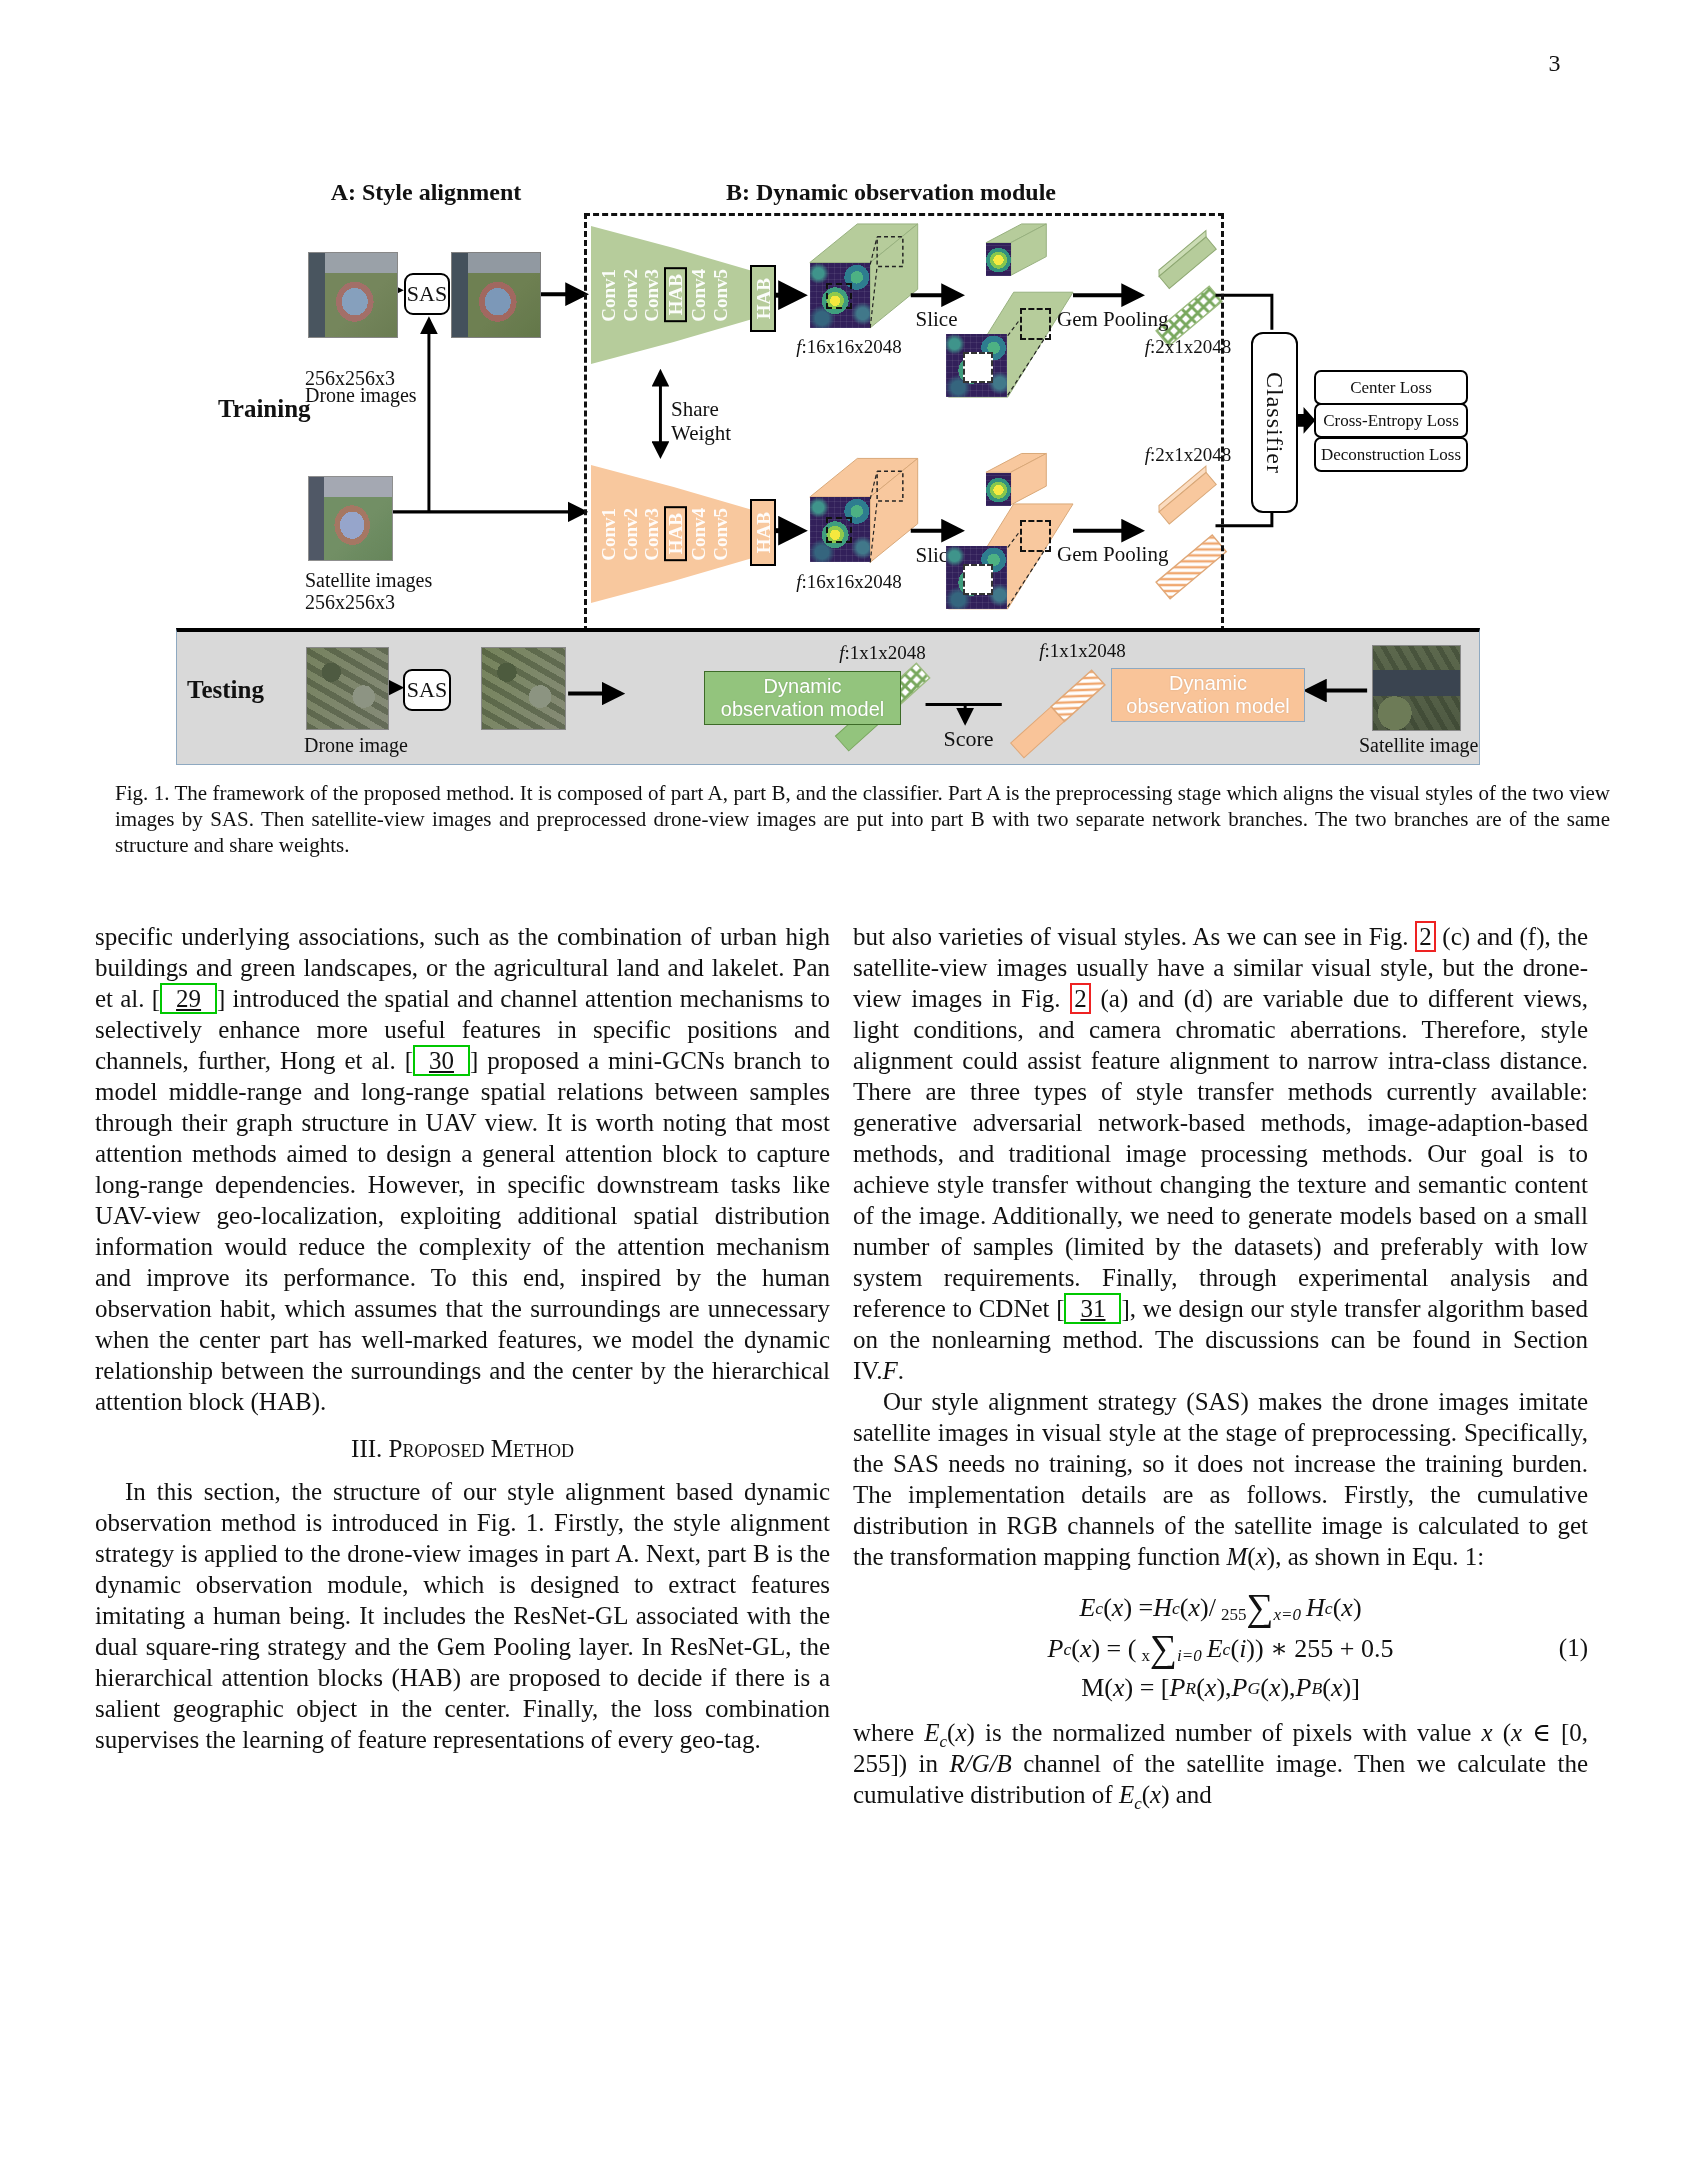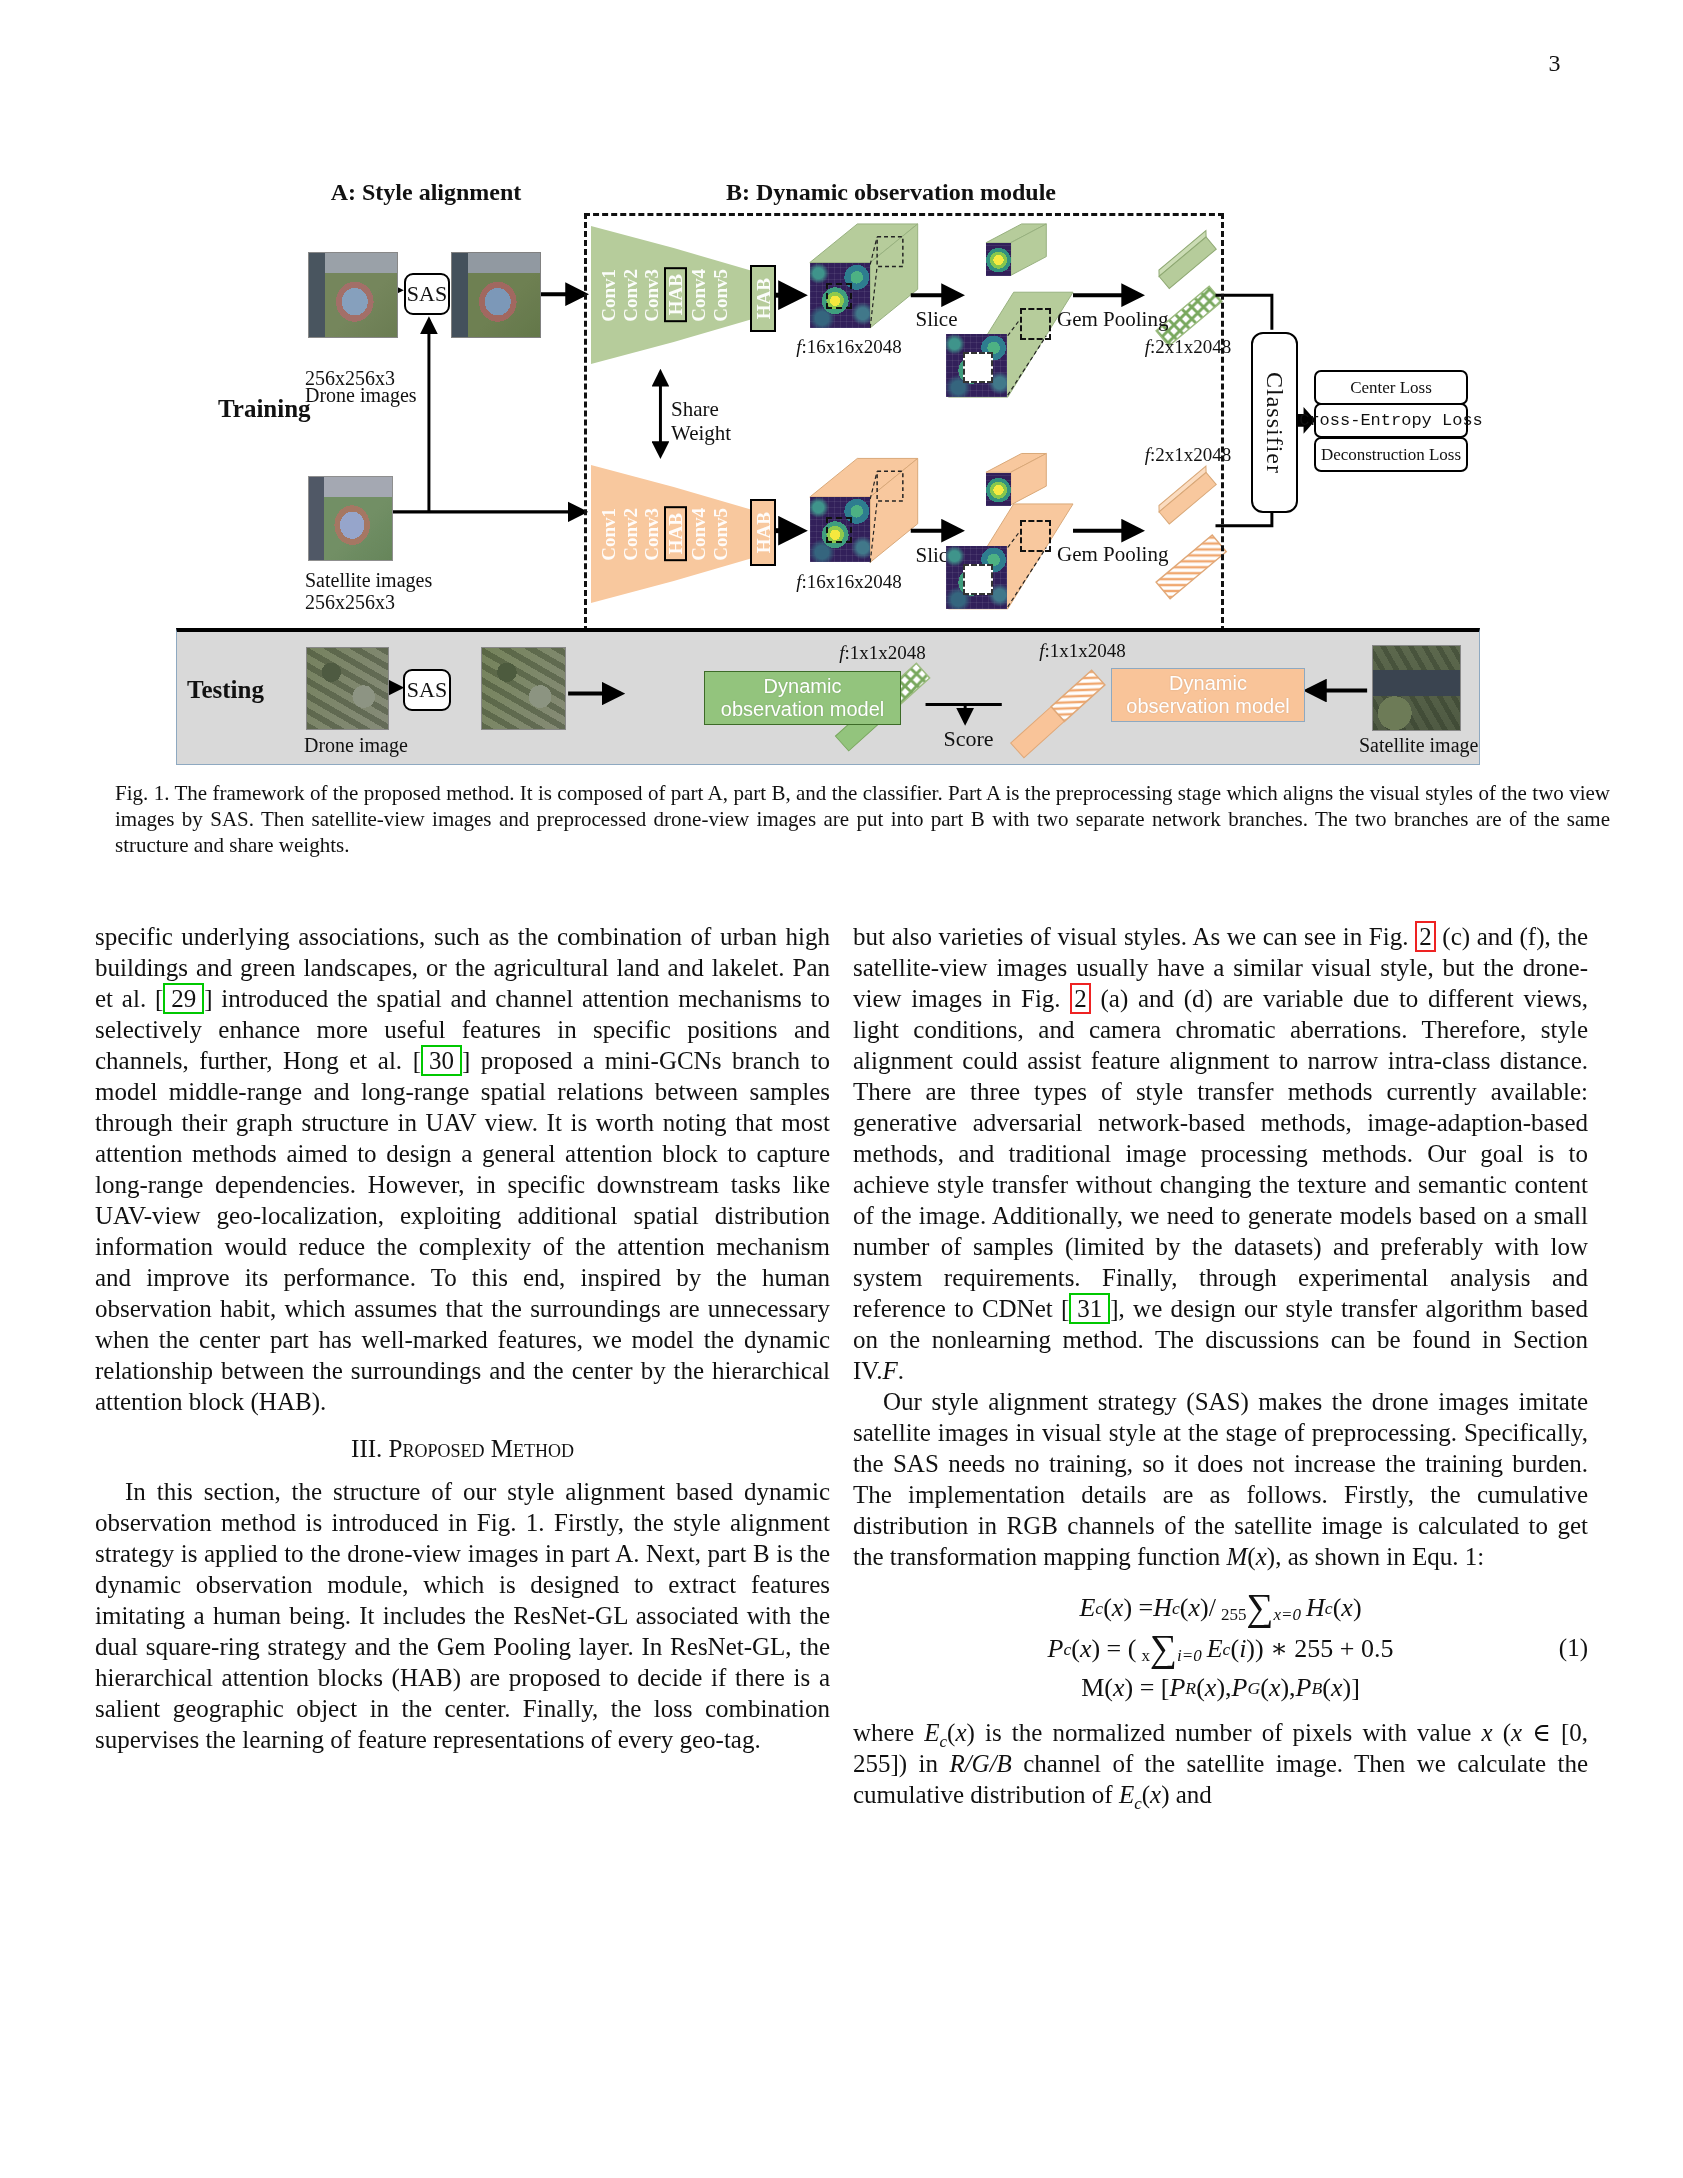--- a/index.html
+++ b/index.html
@@ -76,21 +76,21 @@
   
   #caption{position:absolute;left:95px;top:780px;width:1495px;font-size:21px;line-height:26px;text-align:justify;margin-left:20px;}
   .col{position:absolute;top:921px;width:735px;font-size:25px;line-height:31px;text-align:justify;}
   #col-left{left:95px;} #col-right{left:853px;}
   .para{margin:0;} .para.indent{text-indent:30px;}
   .sec-heading{margin:16px 0 12px 0;text-align:center;font-size:25px;font-weight:normal;}
   .sc{font-variant:small-caps;}
   .sub-heading{margin:16px 0 10px 0;font-size:25px;font-style:italic;font-weight:normal;text-align:left;text-indent:0;}
   .it{font-style:italic;}
   .sb{vertical-align:sub;font-size:68%;line-height:0;}
-  .box-green{border:2.5px solid var(--cg);padding:0 6px;}
+  .box-green{border:2.5px solid var(--cg);padding:0 14px;text-decoration:underline;}
   .box-red{border:2.5px solid var(--cr);padding:0 2px;}
   .equation{position:relative;margin:18px 0 14px 0;}
   .eq-lines{display:flex;flex-direction:column;align-items:center;row-gap:6px;}
   .eq-line{display:flex;align-items:center;font-size:26px;}
   .eq-line span{display:inline;}
   .sum{display:inline-flex;flex-direction:column;align-items:center;line-height:1;margin:0 5px;vertical-align:middle;}
   .sum .t{font-size:17px;} .sum .s{font-size:38px;line-height:.9;} .sum .b{font-size:17px;font-style:italic;}
   .eq-number{position:absolute;right:0;top:50%;transform:translateY(-50%);font-size:25px;}
 </style>
 </head>
@@ -265,21 +265,21 @@
   <div class="hm blob" style="left:887px;top:347px;width:25px;height:33px;"></div>
   <div class="hm" style="left:847px;top:420px;width:61px;height:63px;">
     <div class="hole" style="left:17px;top:18px;width:26px;height:27px;"></div>
   </div>
   <div class="dash-sq" style="left:921px;top:394px;width:27px;height:28px;"></div>
   <div class="figtext" style="left:958px;top:416px;width:104px;">Gem Pooling</div>
   <div class="flabel" style="left:1032px;top:318px;width:114px;"><span class="it">f</span><span>:2x1x2048</span></div>
 
   <div class="classifier">Classifier</div>
   <div class="lossbox" style="top:244px;">Center Loss</div>
-  <div class="lossbox" style="top:277px;font-family:Liberation Mono, monospace;">Cross-Entropy Loss</div>
+  <div class="lossbox" style="top:277px;">Cross-Entropy Loss</div>
   <div class="lossbox" style="top:311px;">Deconstruction Loss</div>
 
   <div id="testing-panel">
     <svg width="1304" height="133" viewBox="0 0 1317 134">
       <g>
         <line x1="214" y1="56" x2="226" y2="56" stroke="#000" stroke-width="3" marker-end="url(#ah)"></line>
       </g>
       <g>
         <line x1="395" y1="62" x2="448" y2="62" stroke="#000" stroke-width="4" marker-end="url(#ah)"></line>
       </g>

